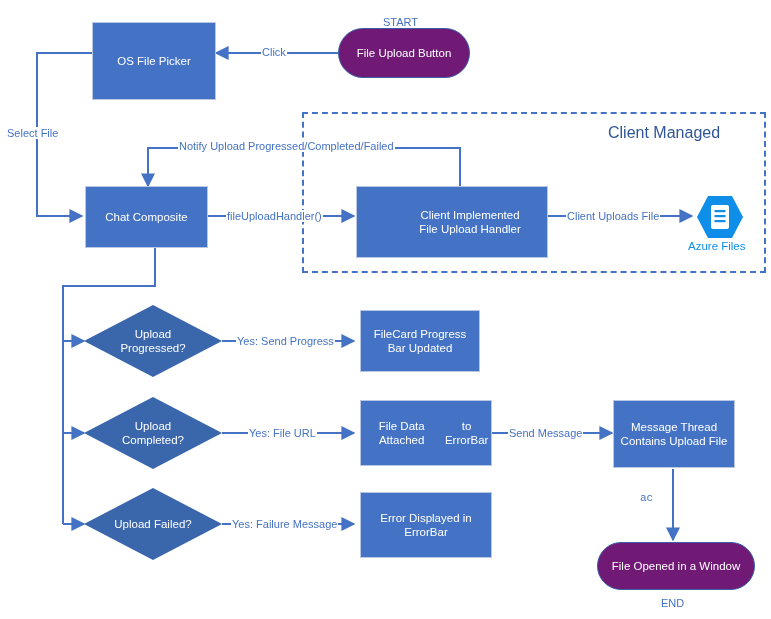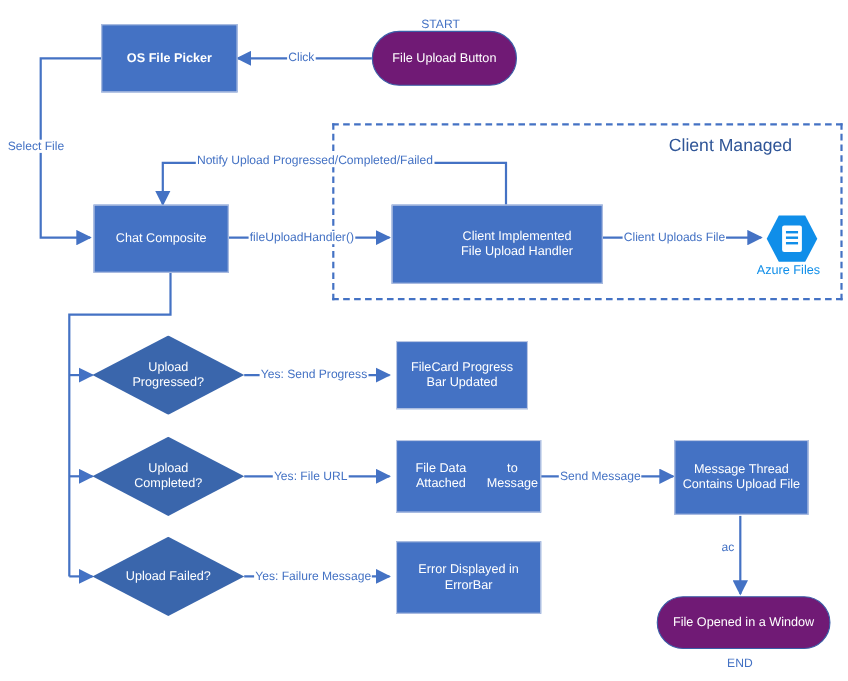--- a/index.html
+++ b/index.html
@@ -151,21 +151,21 @@
       <path d="M 222 433 L 354 433" marker-end="url(#arrow)"></path>
 
       <path d="M 222 524 L 354 524" marker-end="url(#arrow)"></path>
 
       <path d="M 492 433 L 612 433" marker-end="url(#arrow)"></path>
 
       <path d="M 673 469 L 673 540" marker-end="url(#arrow)"></path>
     </g>
   </svg>
 
-  <div class="node rect" style="left:92px; top:22px; width:124px; height:62px;font-weight:bold;">
+  <div class="node rect" style="left:92px; top:22px; width:124px; height:78px;">
     <span>OS File Picker</span>
   </div>
 
   <div class="node pill" style="left:338px; top:28px; width:132px; height:50px;">
     <span>File Upload Button</span>
   </div>
 
   <div class="anno" style="left:383px; top:16px;">
     <span>START</span>
   </div>
@@ -225,21 +225,21 @@
     </div>
   </div>
 
   <div class="node rect two-line" style="left:360px; top:310px; width:120px; height:62px; flex-direction:column;">
     <span>FileCard Progress</span>
     <span>Bar Updated</span>
   </div>
 
   <div class="node rect two-line" style="left:360px; top:400px; width:132px; height:66px; flex-direction:row;">
     <span>File Data Attached</span>
-    <span>to Message</span>
+    <span>to ErrorBar</span>
   </div>
 
   <div class="node rect two-line" style="left:360px; top:492px; width:132px; height:66px; flex-direction:column;">
     <span>Error Displayed in</span>
     <span>ErrorBar</span>
   </div>
 
   <div class="node rect two-line" style="left:613px; top:400px; width:122px; height:68px; flex-direction:column;">
     <span>Message Thread</span>
     <span>Contains Upload File</span>
@@ -282,17 +282,17 @@
   </div>
 
   <div class="edge-label" style="left:231px; top:518px;">
     <span>Yes: Failure Message</span>
   </div>
 
   <div class="edge-label" style="left:508px; top:427px;">
     <span>Send Message</span>
   </div>
 
-  <div class="edge-label" style="left:655px; top:492px;">
+  <div class="edge-label" style="left:639px; top:492px;font-family:Liberation Mono, monospace;">
     <span>ac</span>
   </div>
 
 </div>
 
 </body></html>

